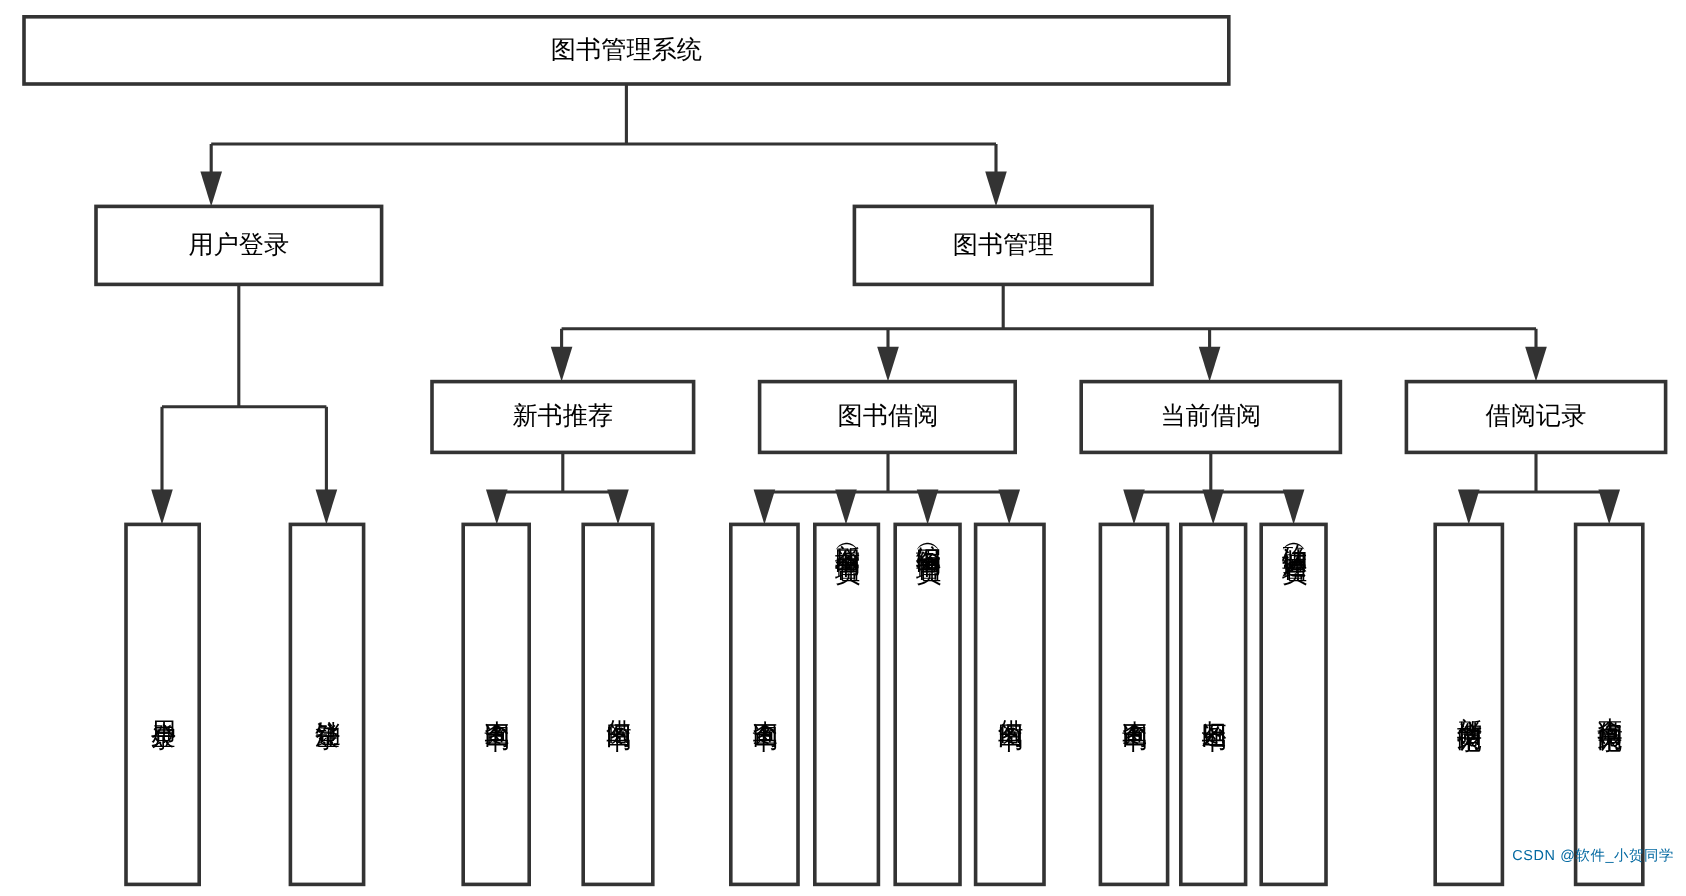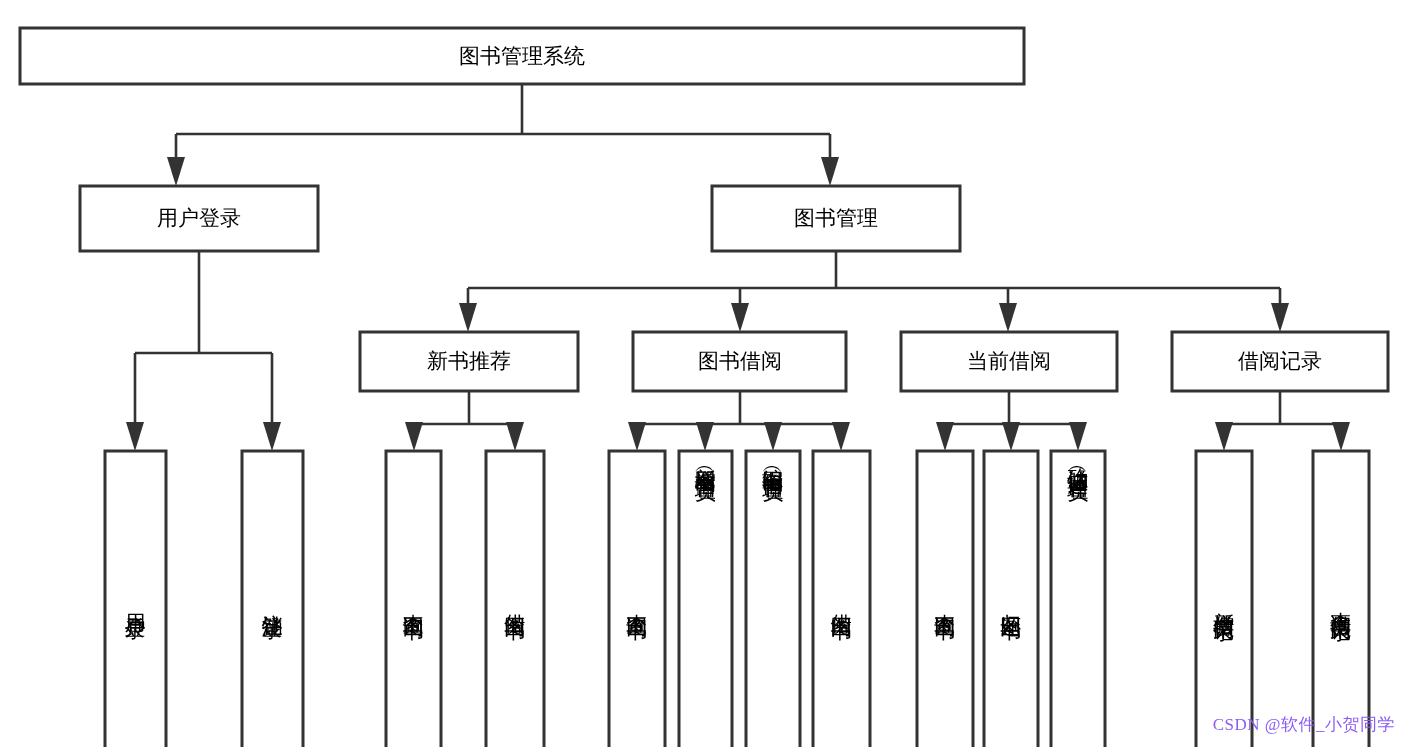--- a/index.html
+++ b/index.html
@@ -10,21 +10,21 @@
   body {
     width: 1405px;
     height: 747px;
     font-family: "Liberation Sans", "DejaVu Sans", sans-serif;
     overflow: hidden;
     position: relative;
   }
   #diagram-root {
     position: absolute;
     left: 0;
-    top: 16px;
+    top: 2px;
     width: 1405px;
     height: 728px;
   }
   svg.diagram {
     display: block;
     width: 1405px;
     height: 747px;
   }
   .node-rect {
     fill: #ffffff;
@@ -65,23 +65,23 @@
     font-size: 21px;
     line-height: 1.12;
     letter-spacing: 2px;
     color: #000000;
     white-space: nowrap;
   }
   .watermark {
     position: absolute;
     right: 10px;
     bottom: 8px;
-    font-family: Liberation Serif, serif;
-    font-size: 17px;
-    color: #8b5cf6;
+    font-family: Liberation Sans, sans-serif;
+    font-size: 12px;
+    color: #0369a1;
     white-space: nowrap;
     letter-spacing: 0.5px;
   }
 </style>
 </head>
 <body>
 
 <div id="diagram-root">
 
   <svg class="diagram" viewBox="0 0 1405 747">

